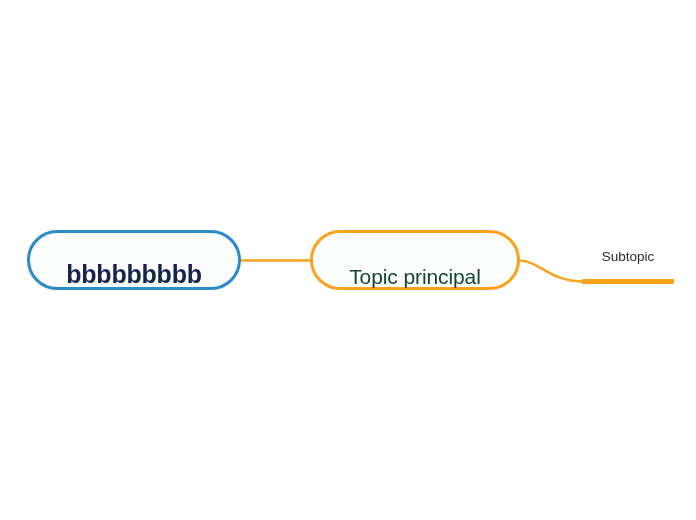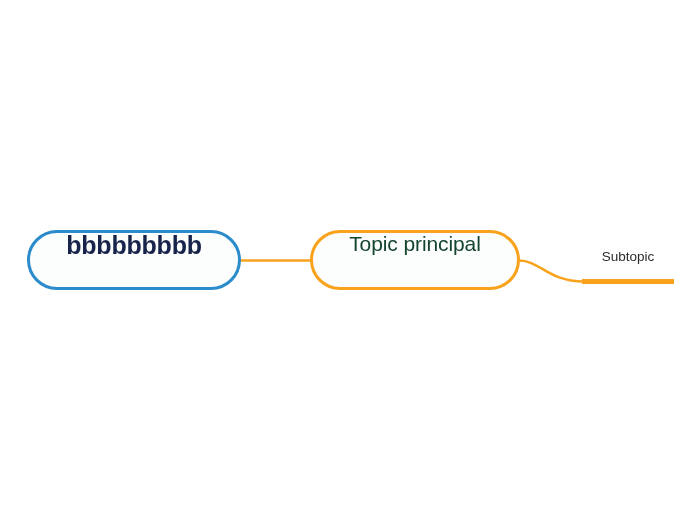--- a/index.html
+++ b/index.html
@@ -26,21 +26,21 @@
     width: 696px;
     height: 520px;
     pointer-events: none;
   }
 
   
   .node {
     position: absolute;
     box-sizing: border-box;
     display: flex;
-    align-items: flex-start;
+    align-items: flex-end;
     justify-content: center;
     background: #fcfdfd;
     white-space: nowrap;
     user-select: none;
     cursor: default;
   }
 
   .node-root {
     left: 27px;
     top: 230px;

